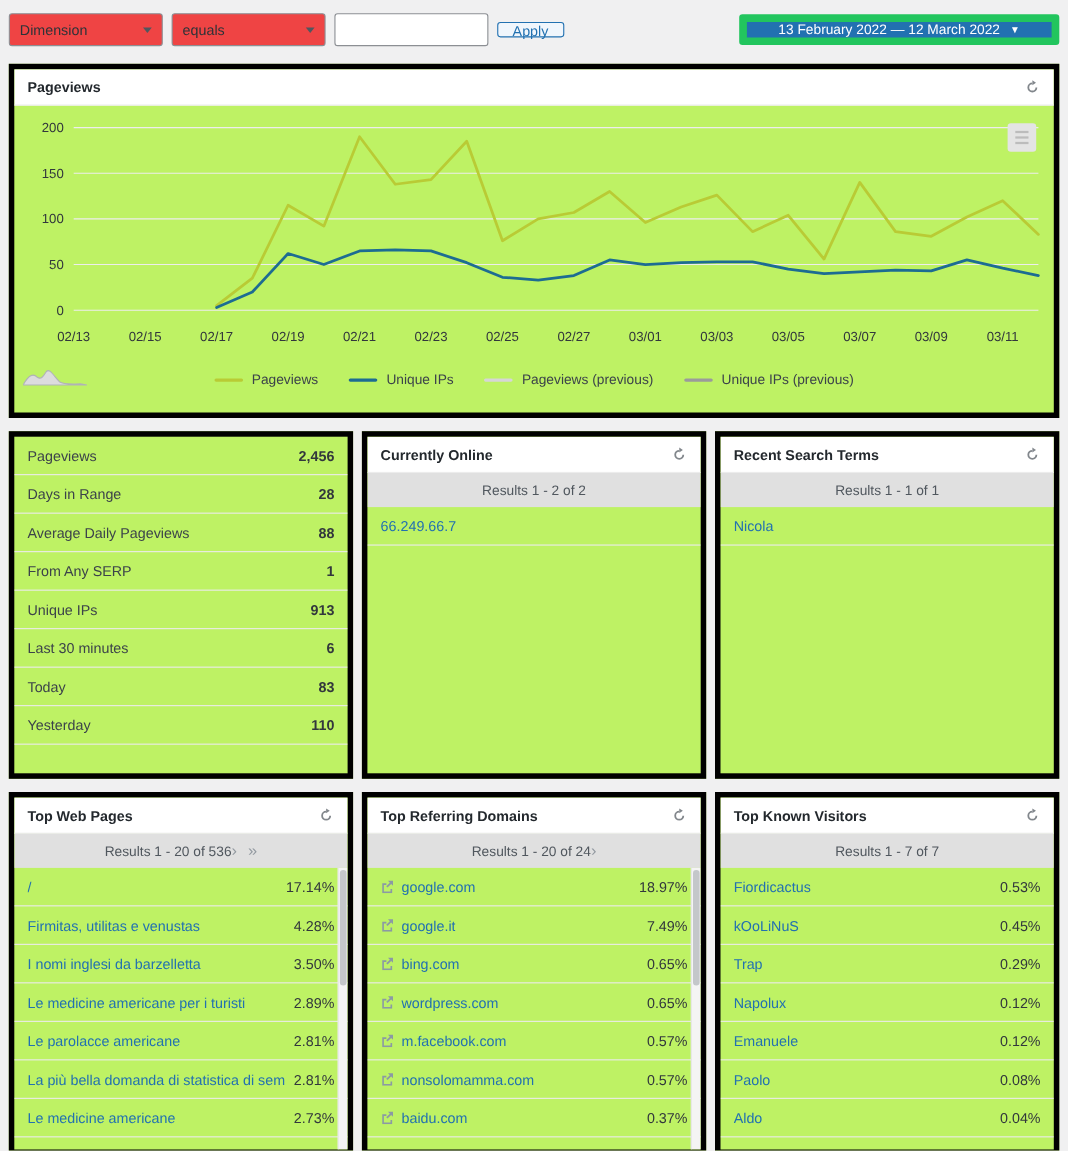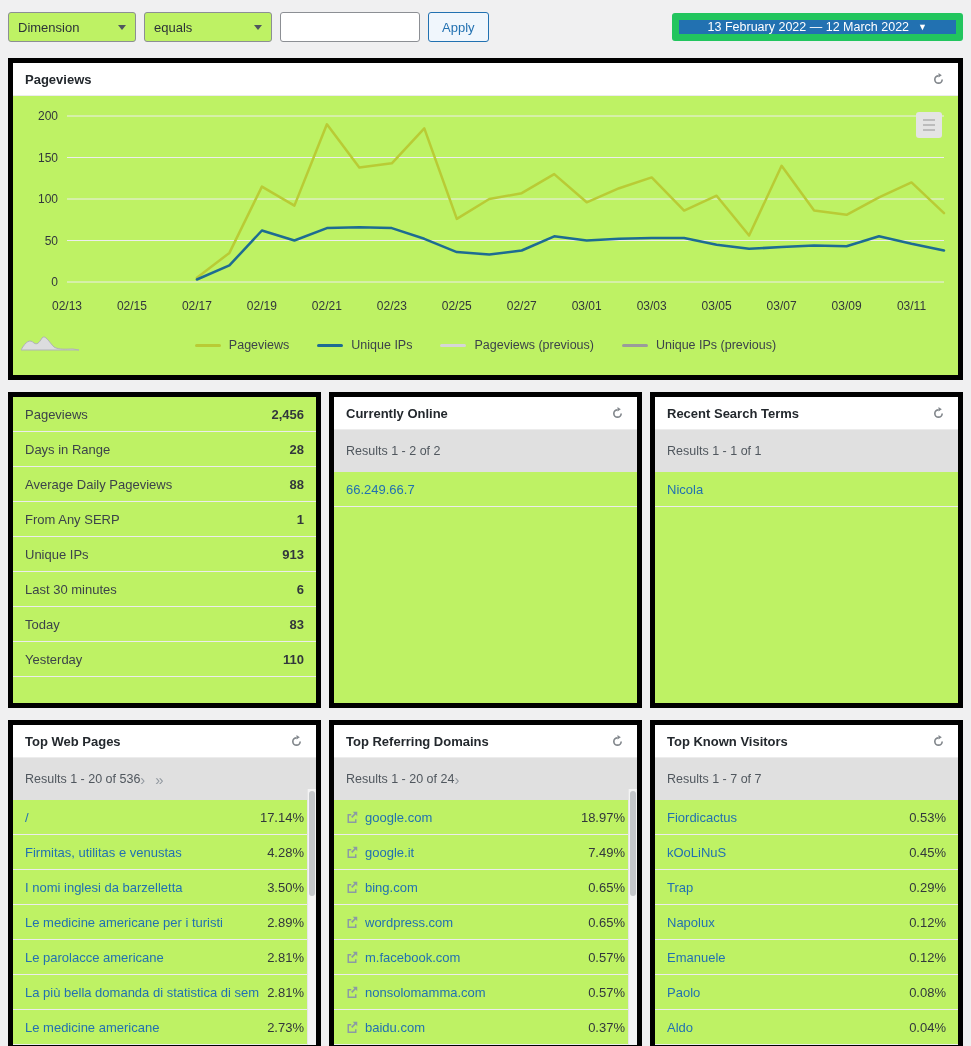--- a/index.html
+++ b/index.html
@@ -8,32 +8,32 @@
     background: #f0f0f1;
     font-family: "Liberation Sans", "DejaVu Sans", sans-serif;
     font-size: 13px;
     color: #3c434a;
   }
   .page { padding: 12px 8px 0; }
 
   
   .filter-bar { display: flex; align-items: center; gap: 8px; margin-bottom: 16px; }
   .fake-select {
-    height: 30px; width: 128px; background: #bef264;
+    height: 30px; width: 140px; background: #ef4444;
     border: 1px solid #8c8f94; border-radius: 3px;
     display: flex; align-items: center; justify-content: space-between;
     padding: 0 9px; color: #2c3338; cursor: pointer; font-size: 13px;
   }
   .chev { width: 0; height: 0; border-left: 4px solid transparent; border-right: 4px solid transparent; border-top: 5px solid #50575e; margin-left: 8px; }
   .filter-input {
     height: 30px; width: 140px; border: 1px solid #8c8f94; border-radius: 3px;
     background: #fff; padding: 0 8px; font: inherit; color: #2c3338;
   }
   .apply-btn {
-    height: 30px; padding: 0 13px; border: 1px solid #2271b1; border-radius: 3px;
+    height: 14px; padding: 0 13px; border: 1px solid #2271b1; border-radius: 3px;
     background: #f0f6fc; color: #2271b1; font: inherit; cursor: pointer;
   }
   .spacer { flex: 1; }
   .date-btn {
     height: 28px; padding: 0 29px; background: #2271b1; border: 7px solid #22c55e;
     border-radius: 3px; color: #fff; font-size: 12.5px;
     display: flex; align-items: center; gap: 9px; cursor: pointer; font-family: inherit;
   }
   .date-caret { font-size: 9px; line-height: 1; }
 
@@ -67,22 +67,22 @@
   .panel-row .panel { flex: 1; }
   .row1 .panel { height: 316px; }
   .row2 .panel { height: 330px; margin-bottom: 0; }
   .stat-row {
     display: flex; justify-content: space-between; align-items: center;
     height: 35px; padding: 0 12px; border-bottom: 1px solid #ececec; font-size: 13px;
   }
   .stat-label { color: #3c434a; }
   .stat-value { color: #32373c; font-weight: bold; }
   .results-bar {
-    height: 42px; background: #e0e0e0; display: flex; align-items: center;
-    justify-content: flex-start; padding: 0 12px; color: #50575e; font-size: 12.5px;
+    height: 31px; background: #e0e0e0; display: flex; align-items: center;
+    justify-content: center; padding: 0 12px; color: #50575e; font-size: 12.5px;
   }
   .pager { display: flex; gap: 10px; color: #9299a0; font-size: 15px; line-height: 1; }
   .pg { cursor: pointer; }
   .link { color: #2271b1; text-decoration: none; cursor: pointer; }
   .list-row {
     display: flex; justify-content: space-between; align-items: center;
     height: 35px; padding: 0 12px; border-bottom: 1px solid #ececec;
     font-size: 13px; gap: 8px;
   }
   .row-label { display: flex; align-items: center; gap: 7px; white-space: nowrap; overflow: hidden; }

